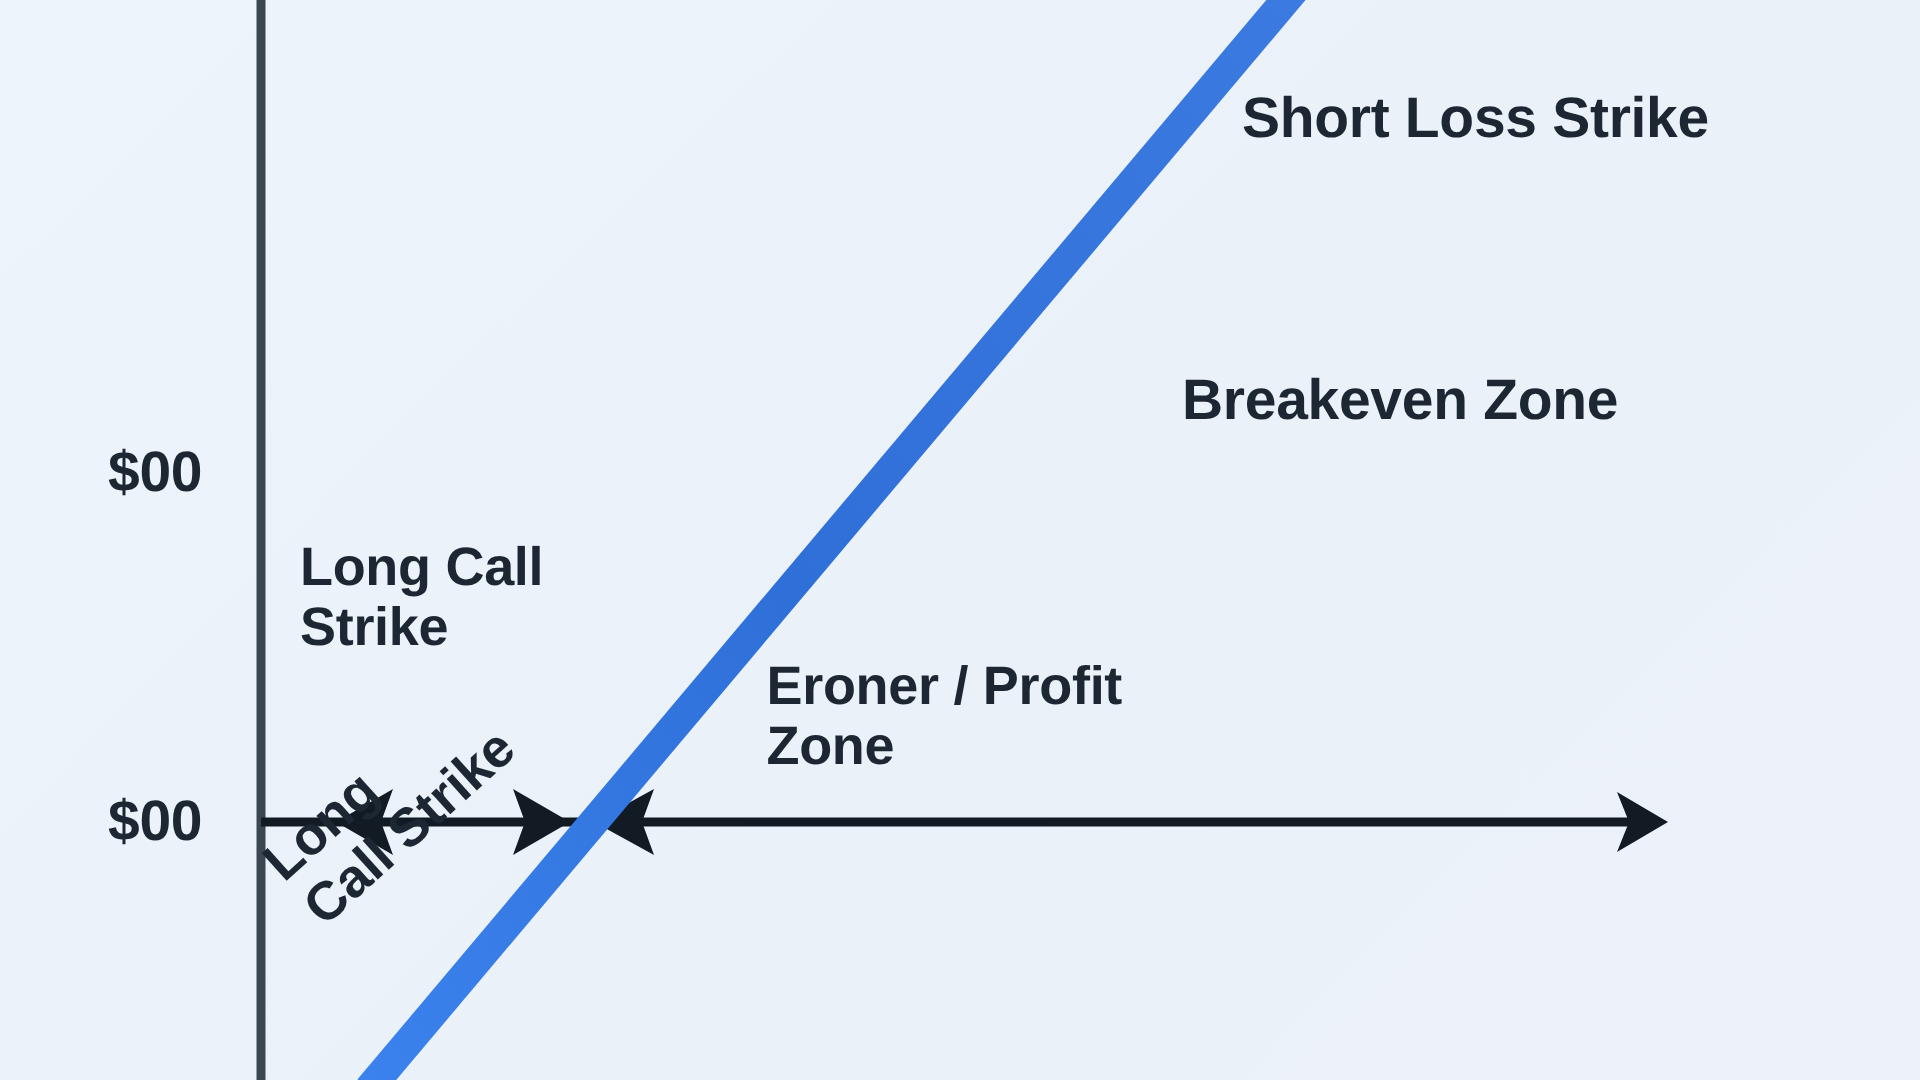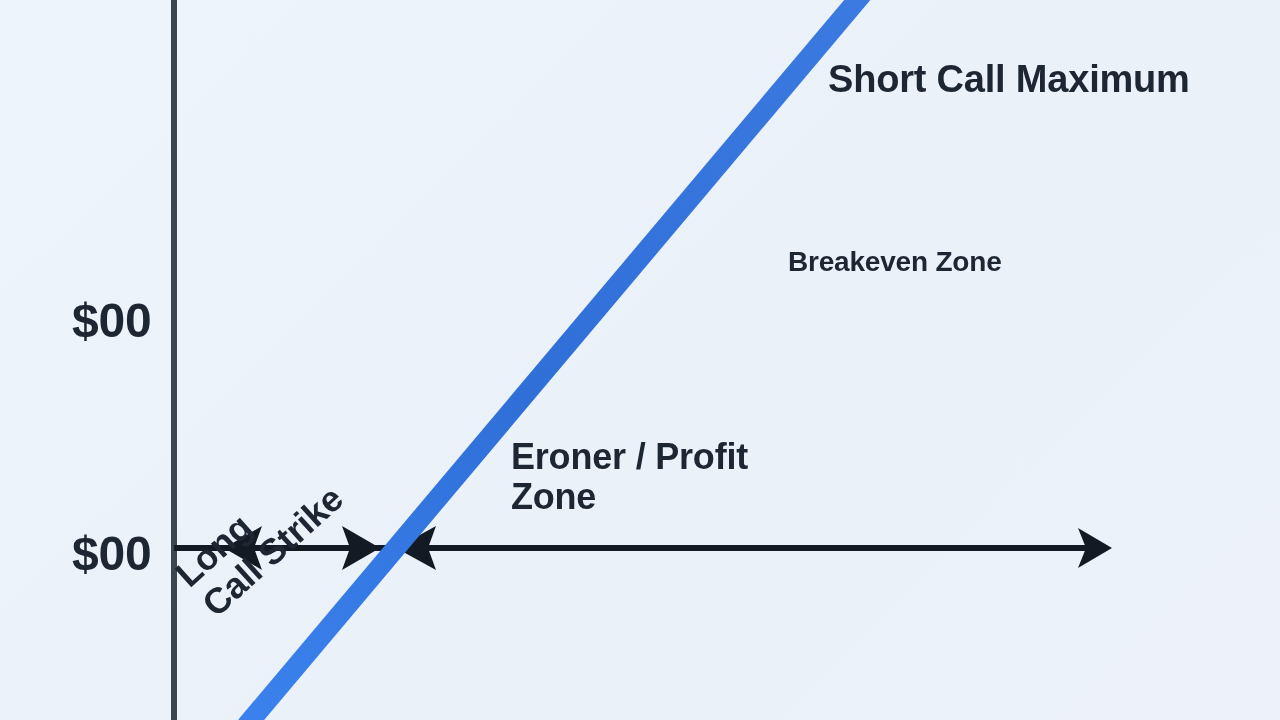--- a/index.html
+++ b/index.html
@@ -28,34 +28,34 @@
   }
   .lbl {
     position: absolute;
     color: #1d2733;
     font-weight: 700;
     letter-spacing: -0.2px;
     white-space: pre;
     line-height: 1.12;
   }
   .tick-label {
-    font-size: 48px;
+    font-size: 38px;
     font-weight: 700;
     color: #1d2733;
   }
   #axis-tick-top    { left: 72px;  top: 294px; }
   #axis-tick-bottom { left: 72px;  top: 527px; }
 
   #label-short-call-strike {
     left: 828px; top: 58px;
     font-size: 38px;
   }
   #label-breakeven-zone {
     left: 788px; top: 246px;
-    font-size: 28px;
+    font-size: 38px;
   }
   #label-long-call-strike {
     left: 200px; top: 358px;
     font-size: 36px;
   }
   #label-maximum-loss {
     left: 784px; top: 384px;
     font-size: 36px;
   }
   #label-profit-call {
@@ -106,24 +106,26 @@
 
     <line x1="698" y1="170" x2="1107" y2="170" stroke="url(#blueGradH)" stroke-width="17" stroke-linecap="butt"></line>
 
     <line x1="576" y1="323" x2="1108" y2="323" stroke="url(#blueGradH)" stroke-width="17" stroke-linecap="butt"></line>
   </svg>
 
   <div class="lbl tick-label" id="axis-tick-top">$00</div>
 
   <div class="lbl tick-label" id="axis-tick-bottom">$00</div>
 
-  <div class="lbl" id="label-short-call-strike">Short Call Maximum</div>
+  <div class="lbl" id="label-short-call-strike">Short Loss Strike</div>
 
   <div class="lbl" id="label-breakeven-zone">Breakeven Zone</div>
 
+  <div class="lbl" id="label-long-call-strike">Long Call
+Strike</div>
 
 
   <div class="lbl" id="label-profit-call">Eroner / Profit
 Zone</div>
 
   <div class="lbl" id="label-long-call-strike-rotated">Long
 Call Strike</div>
 
 </div>
 

